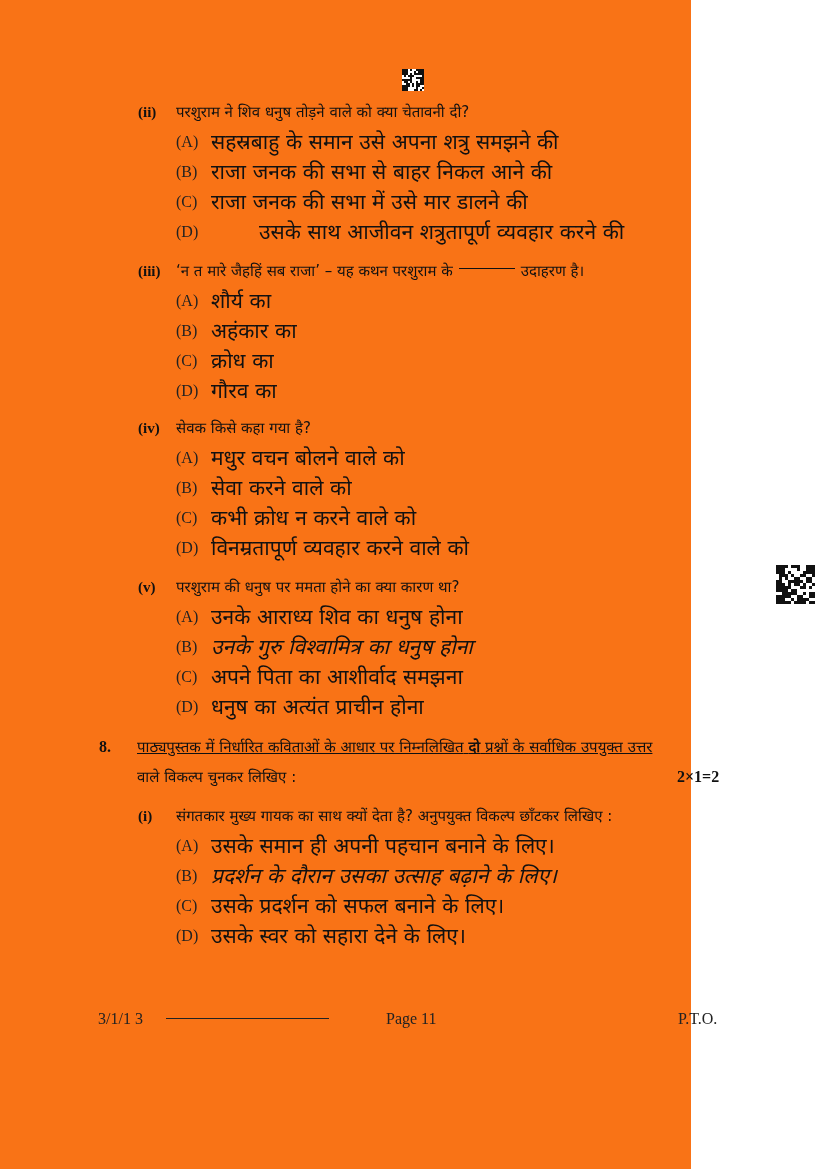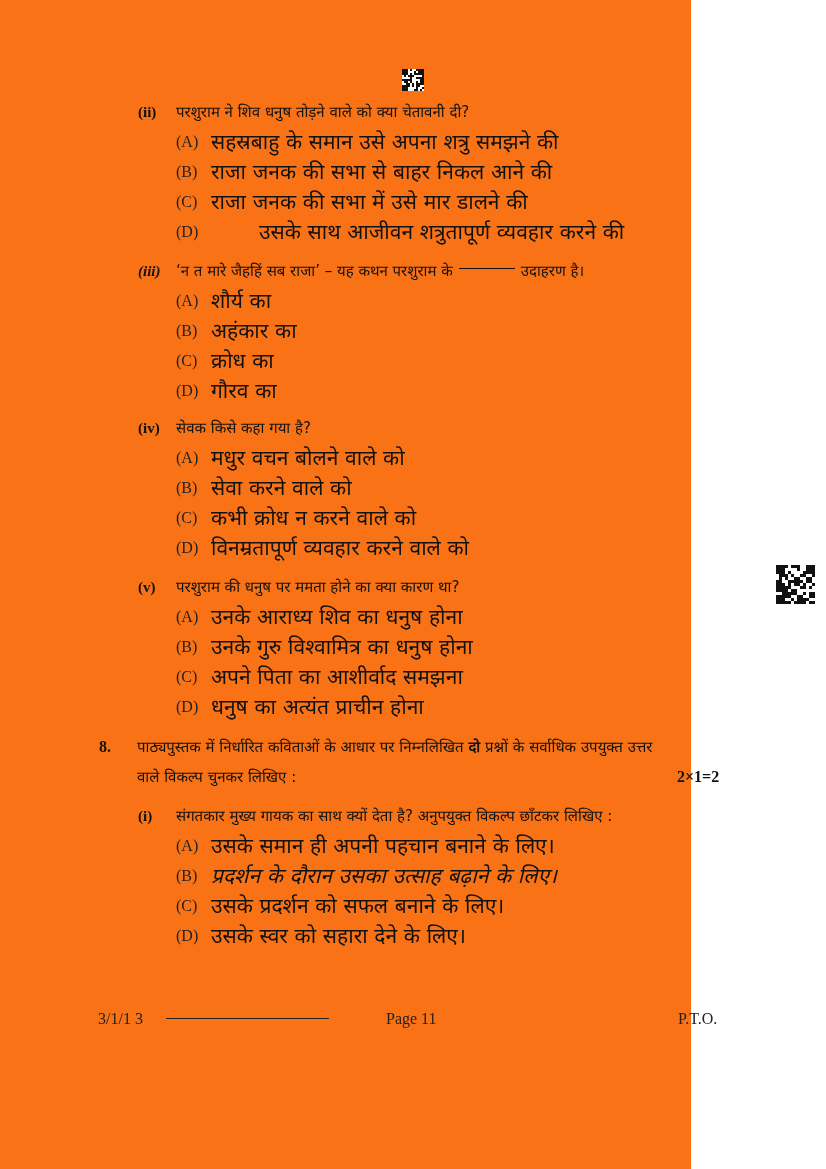--- a/index.html
+++ b/index.html
@@ -332,21 +332,21 @@
     <span class="opt-text" style="left:211px; top:132px;">सहस्रबाहु के समान उसे अपना शत्रु समझने की</span>
     <span class="opt-letter" style="left:176px; top:162px;">(B)</span>
     <span class="opt-text" style="left:211px; top:162px;">राजा जनक की सभा से बाहर निकल आने की</span>
     <span class="opt-letter" style="left:176px; top:192px;">(C)</span>
     <span class="opt-text" style="left:211px; top:192px;">राजा जनक की सभा में उसे मार डालने की</span>
     <span class="opt-letter" style="left:176px; top:222px;">(D)</span>
     <span class="opt-text" style="left:211px; top:222px;margin-left:48px;">उसके साथ आजीवन शत्रुतापूर्ण व्यवहार करने की</span>
   </div>
 
   <div>
-    <span class="roman" style="left:138px; top:261px;font-style:italic;">(iii)</span>
+    <span class="roman" style="left:138px; top:261px;">(iii)</span>
     <span class="line" style="left:176px; top:261px;">
       <span>‘न त मारे जैहहिं सब राजा’ – यह कथन परशुराम के</span><span class="blank"></span><span>उदाहरण है।</span>
     </span>
     <span class="opt-letter" style="left:176px; top:291px;">(A)</span>
     <span class="opt-text" style="left:211px; top:291px;">शौर्य का</span>
     <span class="opt-letter" style="left:176px; top:321px;">(B)</span>
     <span class="opt-text" style="left:211px; top:321px;">अहंकार का</span>
     <span class="opt-letter" style="left:176px; top:351px;">(C)</span>
     <span class="opt-text" style="left:211px; top:351px;">क्रोध का</span>
     <span class="opt-letter" style="left:176px; top:381px;">(D)</span>
@@ -365,30 +365,30 @@
     <span class="opt-letter" style="left:176px; top:538px;">(D)</span>
     <span class="opt-text" style="left:211px; top:538px;">विनम्रतापूर्ण व्यवहार करने वाले को</span>
   </div>
 
   <div>
     <span class="roman" style="left:138px; top:577px;">(v)</span>
     <span class="line" style="left:176px; top:577px;">परशुराम की धनुष पर ममता होने का क्या कारण था?</span>
     <span class="opt-letter" style="left:176px; top:607px;">(A)</span>
     <span class="opt-text" style="left:211px; top:607px;">उनके आराध्य शिव का धनुष होना</span>
     <span class="opt-letter" style="left:176px; top:637px;">(B)</span>
-    <span class="opt-text" style="left:211px; top:637px;">उनके गुरु विश्वामित्र का धनुष होना</span>
+    <span class="opt-text" style="left:211px; top:637px;font-style:italic;">उनके गुरु विश्वामित्र का धनुष होना</span>
     <span class="opt-letter" style="left:176px; top:667px;">(C)</span>
     <span class="opt-text" style="left:211px; top:667px;">अपने पिता का आशीर्वाद समझना</span>
     <span class="opt-letter" style="left:176px; top:697px;">(D)</span>
     <span class="opt-text" style="left:211px; top:697px;">धनुष का अत्यंत प्राचीन होना</span>
   </div>
 
   <div>
     <span class="qnum" style="left:99px; top:737px;">8.</span>
-    <span class="line" style="left:137px; top:737px;">
+    <span class="line" style="left:137px; top:737px;text-decoration:underline;">
       <span>पाठ्यपुस्तक में निर्धारित कविताओं के आधार पर निम्नलिखित</span>
       <span class="bold">दो</span>
       <span>प्रश्नों के सर्वाधिक उपयुक्त उत्तर</span>
     </span>
     <span class="line" style="left:137px; top:767px;">वाले विकल्प चुनकर लिखिए :</span>
     <span class="marks" style="left:677px; top:767px;">2×1=2</span>
 
     <span class="roman" style="left:138px; top:806px;">(i)</span>
     <span class="line" style="left:176px; top:806px;">संगतकार मुख्य गायक का साथ क्यों देता है? अनुपयुक्त विकल्प छाँटकर लिखिए :</span>
     <span class="opt-letter" style="left:176px; top:836px;">(A)</span>

